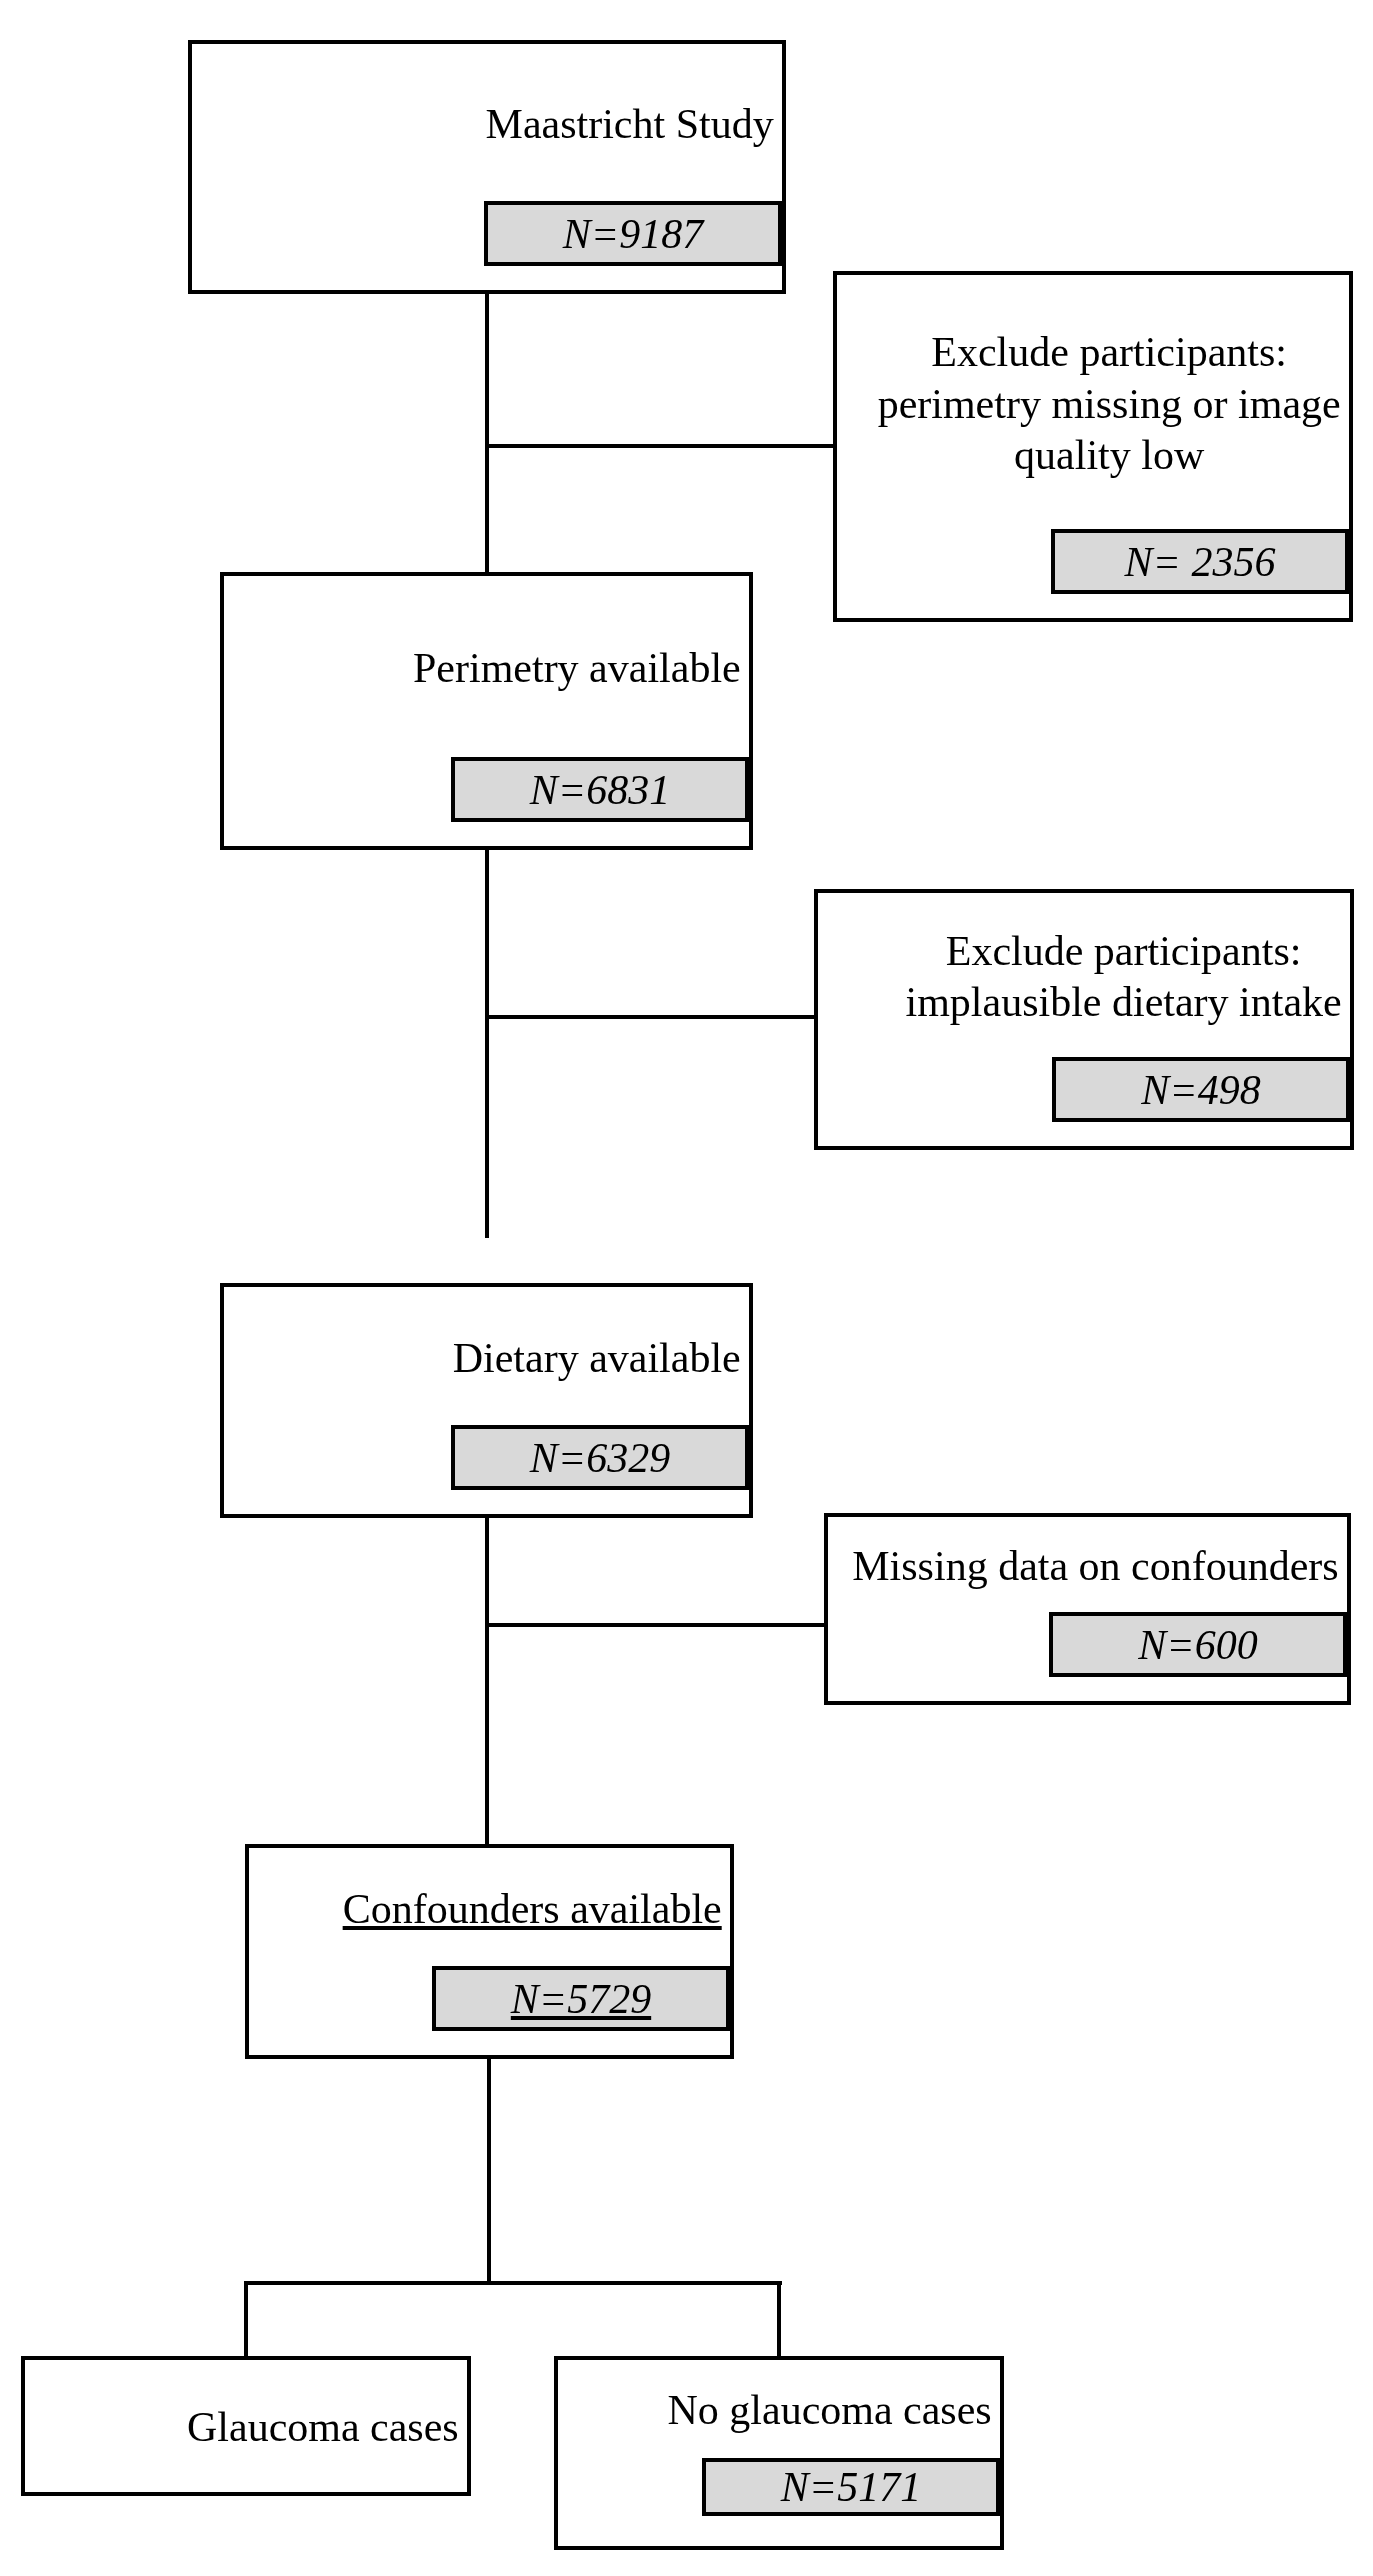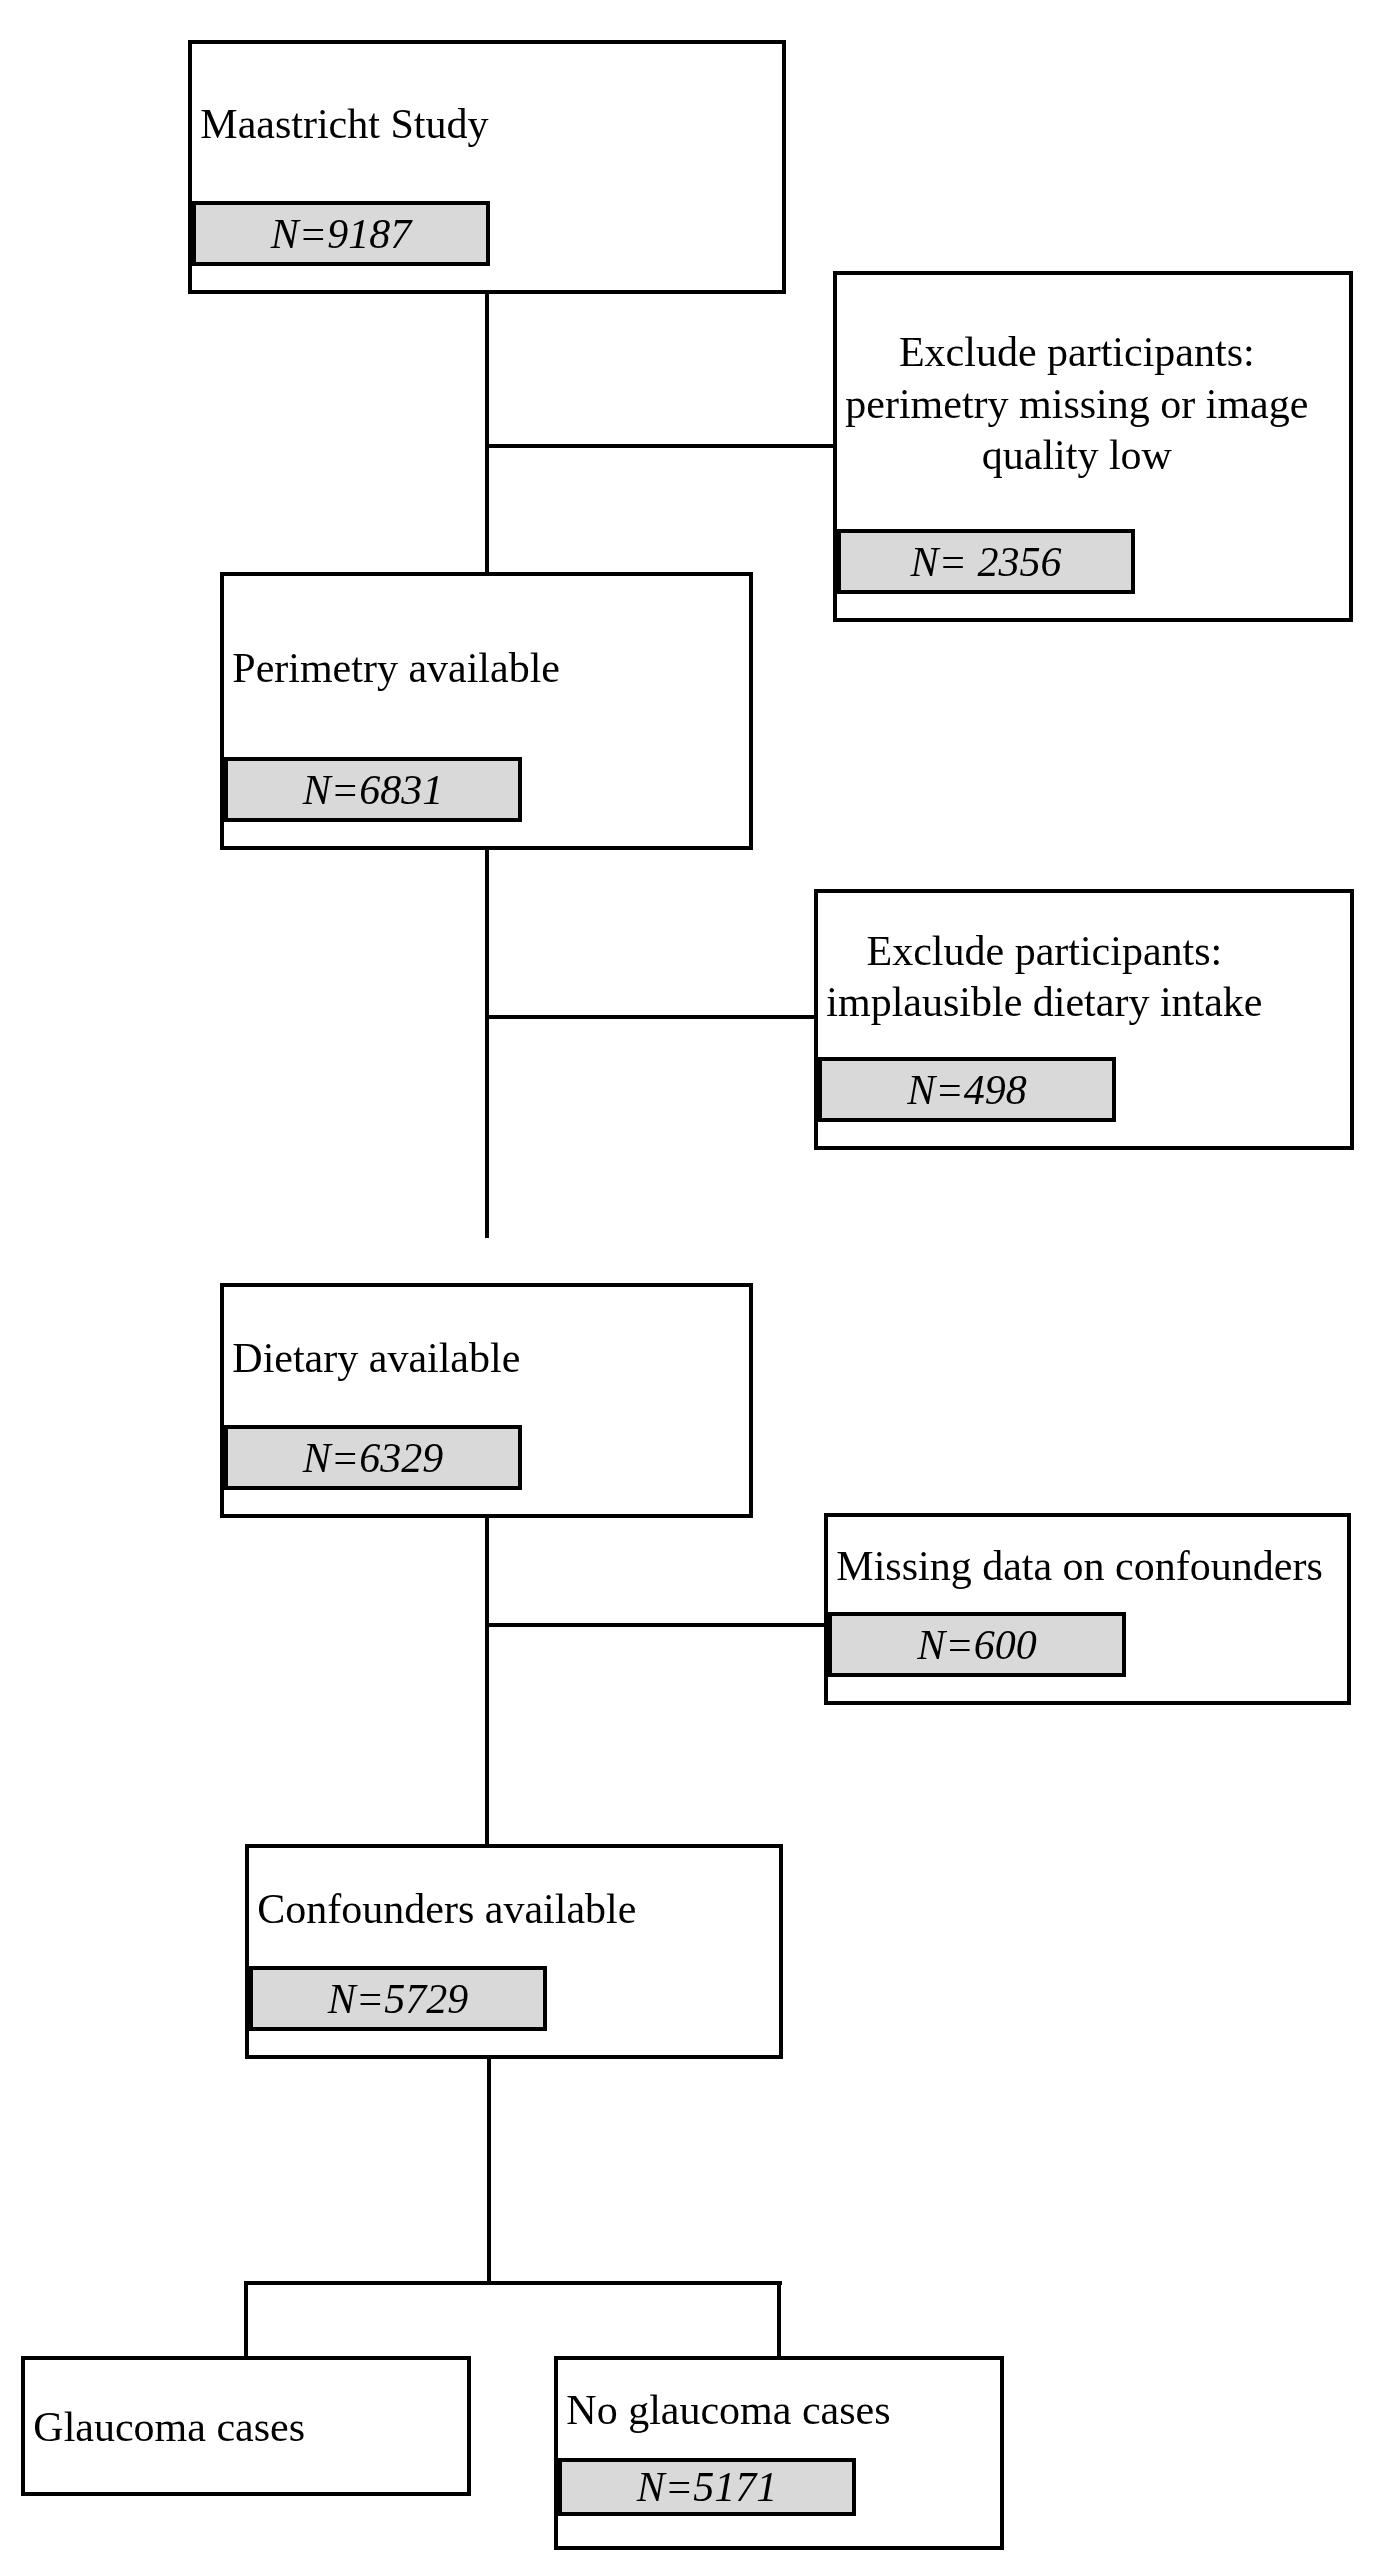--- a/index.html
+++ b/index.html
@@ -12,21 +12,21 @@
     color: #000000;
     overflow: hidden;
   }
   .box {
     position: absolute;
     box-sizing: border-box;
     border: 4.8px solid var(--line, #000000);
     background: #ffffff;
     display: flex;
     flex-direction: column;
-    align-items: flex-start;
+    align-items: flex-end;
   }
   .title {
     flex: 1 1 auto;
     display: flex;
     align-items: center;
     justify-content: center;
     text-align: center;
     white-space: pre-line;
     font-size: 42px;
     line-height: 1.22;
@@ -49,21 +49,21 @@
   .box.small .nbadge { height: 58px; margin-bottom: 30.5px; }
   .line { position: absolute; background: var(--line, #000000); }
 
   
   #box-maastricht   { left: 188px;  top: 40px;   width: 598px; height: 254px; }
   #box-excl-perim   { left: 833px; top: 271px;  width: 520px; height: 351px; }
   #box-perimetry    { left: 220px;  top: 572px;  width: 533px; height: 278px; }
   #box-excl-diet    { left: 814px; top: 889px; width: 540px; height: 261px; }
   #box-dietary      { left: 220px;  top: 1283px; width: 533px; height: 235px; }
   #box-missing      { left: 824px; top: 1513px; width: 527px; height: 192px; }
-  #box-confounders  { left: 245px;  top: 1844px; width: 538px; height: 215px; }
+  #box-confounders  { left: 245px;  top: 1844px; width: 489px; height: 215px; text-decoration: underline; }
   #box-glaucoma     { left: 21px;   top: 2356px; width: 450px; height: 140px; }
   #box-noglaucoma   { left: 554px;  top: 2356px; width: 450px; height: 194px; }
 
   
   #v1    { left: 485px;  top: 291px;  width: 4.2px;   height: 284px; }
   #b1    { left: 485px;  top: 444px;  width: 350px; height: 4.2px; }
   #v2    { left: 485px;  top: 847px; width: 4.2px;   height: 391px; }
   #b2    { left: 485px;  top: 1015px; width: 330px; height: 4.2px; }
   #v3    { left: 485px;  top: 1467px; width: 4.2px;   height: 380px; }
   #b3    { left: 485px;  top: 1623px; width: 341px; height: 4.2px; }

